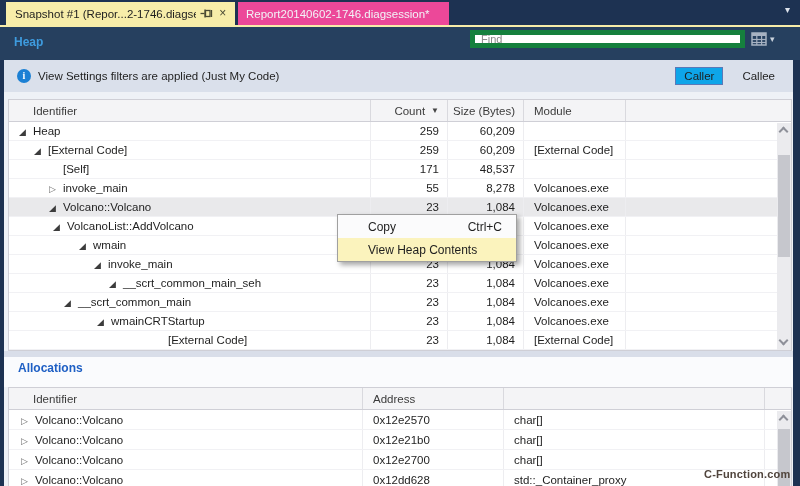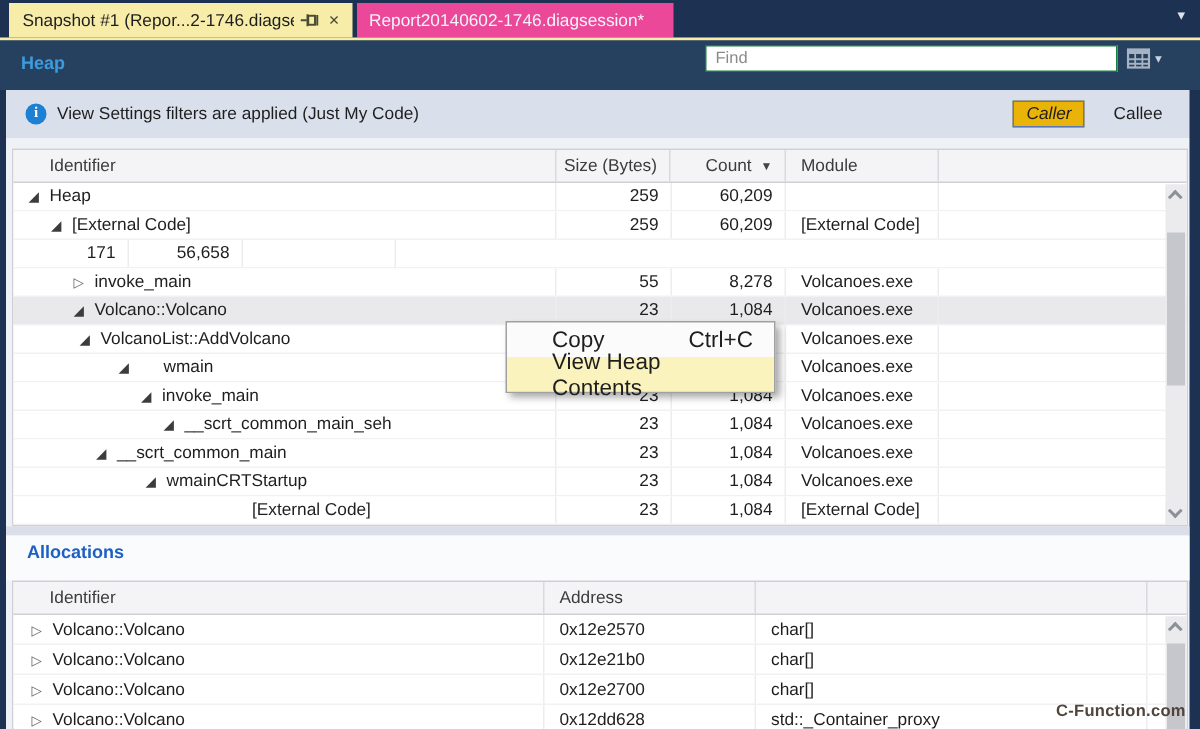--- a/index.html
+++ b/index.html
@@ -15,38 +15,38 @@
   .tab.inactive { left:238px; width:211px; background:#ec4899; color:#F2F4F8; padding:0 8px; }
   .tab .lbl { flex:1 1 auto; white-space:nowrap; overflow:hidden; }
   .tab-pin { width:15px; height:13px; margin-left:4px; display:flex; align-items:center; justify-content:center; }
   .tab-close { width:15px; height:15px; margin-left:3px; text-align:center; line-height:14px;
                font-size:12px; color:#4A4A33; }
   .tab-overflow { position:absolute; right:10px; top:4px; color:#DDE3EC; font-size:10px; }
   .tab-underline { position:absolute; left:0; top:25px; width:800px; height:2px; background:#F7EDA9; }
 
   .toolbar { position:absolute; left:0; top:27px; width:800px; height:33px; background:#26405F; }
   .heap-link { position:absolute; left:14px; top:8px; font-size:12px; font-weight:bold; color:#3E9BDE; }
-  .find-input { position:absolute; left:470px; top:3px; width:275px; height:18px; border:1px solid #15803d;
+  .find-input { position:absolute; left:470px; top:3px; width:275px; height:18px; border:5px solid #15803d;
                 background:#FFFFFF; font-family:"Liberation Sans", sans-serif; font-size:11px; padding:0 6px; color:#333; }
   .find-input::placeholder { color:#8A8A8A; }
   .grid-btn { position:absolute; left:751px; top:3px; width:31px; height:18px; display:flex;
               align-items:center; }
   .grid-caret { color:#C9D2DD; font-size:9px; margin-left:3px; }
 
   
   .infobar { position:absolute; left:4px; top:60px; width:789px; height:32px; background:#DAE0EB;
              display:flex; align-items:center; font-size:11.5px; }
   .info-icon { width:14px; height:14px; border-radius:50%; background:#1C80D4; color:#fff;
                font-size:10px; font-weight:bold; text-align:center; line-height:14px;
                margin:0 7px 0 13px; font-family:"Liberation Serif", serif; }
   .info-msg { flex:1 1 auto; }
   .agg-group { display:flex; align-items:center; margin-right:9px; }
   .agg-label { margin-right:13px;margin-top:44px; }
   .agg-opt { padding:2px 8px; margin-left:2px; border:1px solid transparent; }
-  .agg-opt.selected { border:1px solid #5B79B7; background:#eab308;font-style:italic; }
+  .agg-opt.selected { border:1px solid #5B79B7; background:#0ea5e9; }
   .agg-opt + .agg-opt { margin-left:10px; }
 
   
   .main-bg { position:absolute; left:4px; top:92px; width:789px; height:394px; background:#EEF1F6; }
   .splitter { position:absolute; left:4px; top:351px; width:789px; height:6px; background:#D9DEE9; }
   .alloc-band { position:absolute; left:4px; top:357px; width:789px; height:30px; background:#FAFBFD; }
 
   
   .tbl { position:absolute; background:#FFFFFF; border:1px solid #CFCFD6; }
   .heap-tbl { left:8px; top:99px; width:784px; height:252px; }
@@ -68,42 +68,42 @@
   .arow { height:20px; }
   
   .w-id  { width:362px; } .w-cnt { width:77px; } .w-sz { width:76px; } .w-mod { width:102px; }
   .w-fill { width:147px; border-right:none; }
   
   .w-aid { width:354px; } .w-addr { width:141px; padding-left:10px;text-align:center; } .w-typ { width:261px; padding-left:10px; }
   .w-afill { flex:1 1 auto; border-right:none; }
 
   
   .L0{padding-left:10px;} .L1{padding-left:25px;} .L2{padding-left:40px;} .L3{padding-left:44px;align-items:center;}
-  .L4{padding-left:70px;gap:16px;} .L5{padding-left:85px;} .L6{padding-left:100px;} .L7{padding-left:55px;}
+  .L4{padding-left:70px;} .L5{padding-left:85px;} .L6{padding-left:100px;} .L7{padding-left:55px;}
   .L8{padding-left:88px;} .L9{padding-left:145px;}
   .exp { width:14px; flex:0 0 14px; display:inline-block; }
   .exp.open::before { content:"\25E2"; font-size:9px; color:#3C3C3C; }
   .exp.closed::before { content:"\25B7"; font-size:9px; color:#6A6A6A; }
   .exp.none::before { content:""; }
 
   
   .vscroll { position:absolute; width:14px; background:#EBEBEE; }
   .hs1 { left:768px; top:23px; height:227px; }
   .hs2 { left:768px; top:23px; height:75px; }
   .sb-btn { position:absolute; left:0; width:14px; height:15px; background:#EBEBEE; }
   .sb-thumb { position:absolute; left:1px; width:12px; background:#C6C7CD; }
   .chev { position:absolute; left:3px; width:7px; height:7px; border-left:2px solid #8E9099;
           border-top:2px solid #8E9099; }
   .chev.up { top:5px; transform:rotate(45deg); }
   .chev.down { top:2px; transform:rotate(225deg); }
 
   
   .ctx-menu { position:absolute; left:337px; top:214px; width:180px; background:#FBFBFC;
               border:1px solid #A0A0A0; box-shadow:3px 3px 5px rgba(0,0,0,0.35); z-index:50;
-              font-size:15px; }
+              font-size:12px; }
   .ctx-item { height:23px; display:flex; align-items:center; padding:0 14px 0 30px; }
   .ctx-item .mi-label { flex:1 1 auto; }
   .ctx-item.hot { background:#FBF3BD; }
 
   .watermark { position:absolute; left:704px; top:468px; font-size:11px; font-weight:bold;
                color:#50443C; z-index:40; letter-spacing:0.2px; }
 </style>
 </head>
 <body>
 
@@ -157,27 +157,27 @@
     </span>
   </div>
 
   <div class="main-bg"></div>
 
   <div class="tbl heap-tbl">
     <div class="thead">
       <div class="hc first w-id">
           <span>Identifier</span>
         </div>
-      <div class="hc num w-sz">
-          <span>Size (Bytes)</span>
-        </div>
       <div class="hc num w-cnt">
           <span>Count</span>
           <span class="sort-ic">▼</span>
         </div>
+      <div class="hc num w-sz">
+          <span>Size (Bytes)</span>
+        </div>
       <div class="hc w-mod" style="padding-left:10px;">
           <span>Module</span>
         </div>
       <div class="hc w-fill"></div>
     </div>
 
     <div class="trow">
       <div class="tc w-id L0">
           <span class="exp open"></span>
           <span>Heap</span>
@@ -191,22 +191,26 @@
       <div class="tc w-id L1">
           <span class="exp open"></span>
           <span>[External Code]</span>
         </div>
       <div class="tc num w-cnt">259</div>
       <div class="tc num w-sz">60,209</div>
       <div class="tc mod w-mod">[External Code]</div>
       <div class="tc w-fill"></div>
     </div>
     <div class="trow">
+      <div class="tc w-id L2">
+          <span class="exp none"></span>
+          <span>[Self]</span>
+        </div>
       <div class="tc num w-cnt">171</div>
-      <div class="tc num w-sz">56,658</div>
+      <div class="tc num w-sz">48,537</div>
       <div class="tc mod w-mod"></div>
       <div class="tc w-fill"></div>
     </div>
     <div class="trow">
       <div class="tc w-id L2">
           <span class="exp closed"></span>
           <span>invoke_main</span>
         </div>
       <div class="tc num w-cnt">55</div>
       <div class="tc num w-sz">8,278</div>

